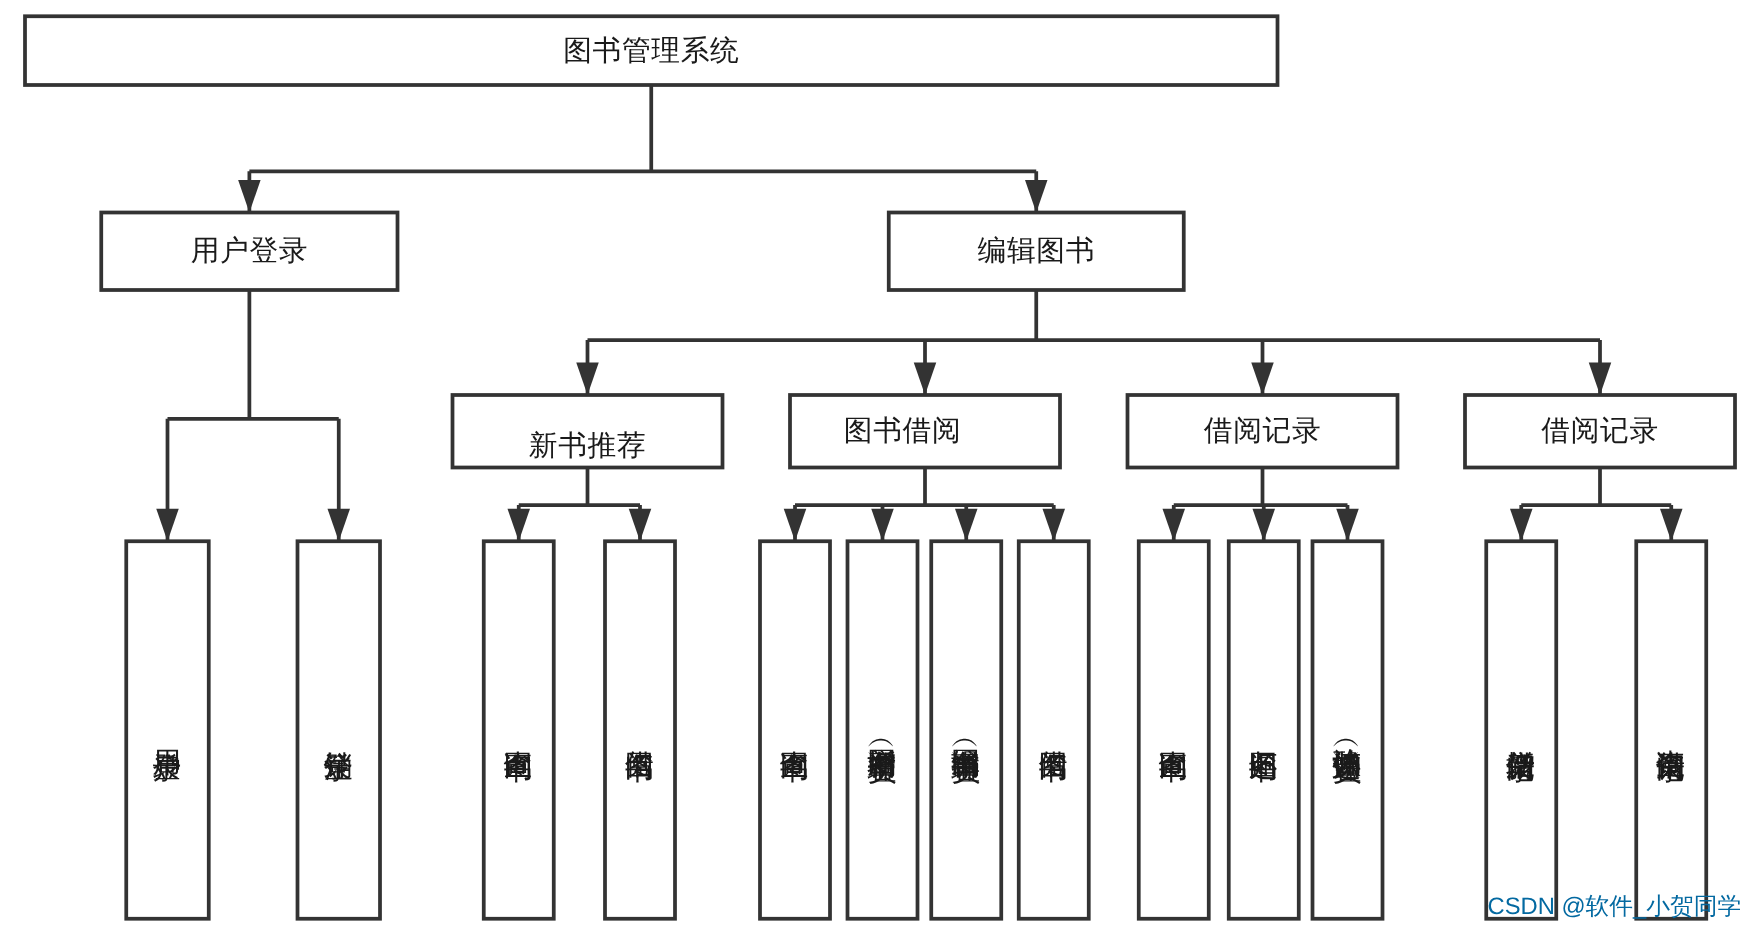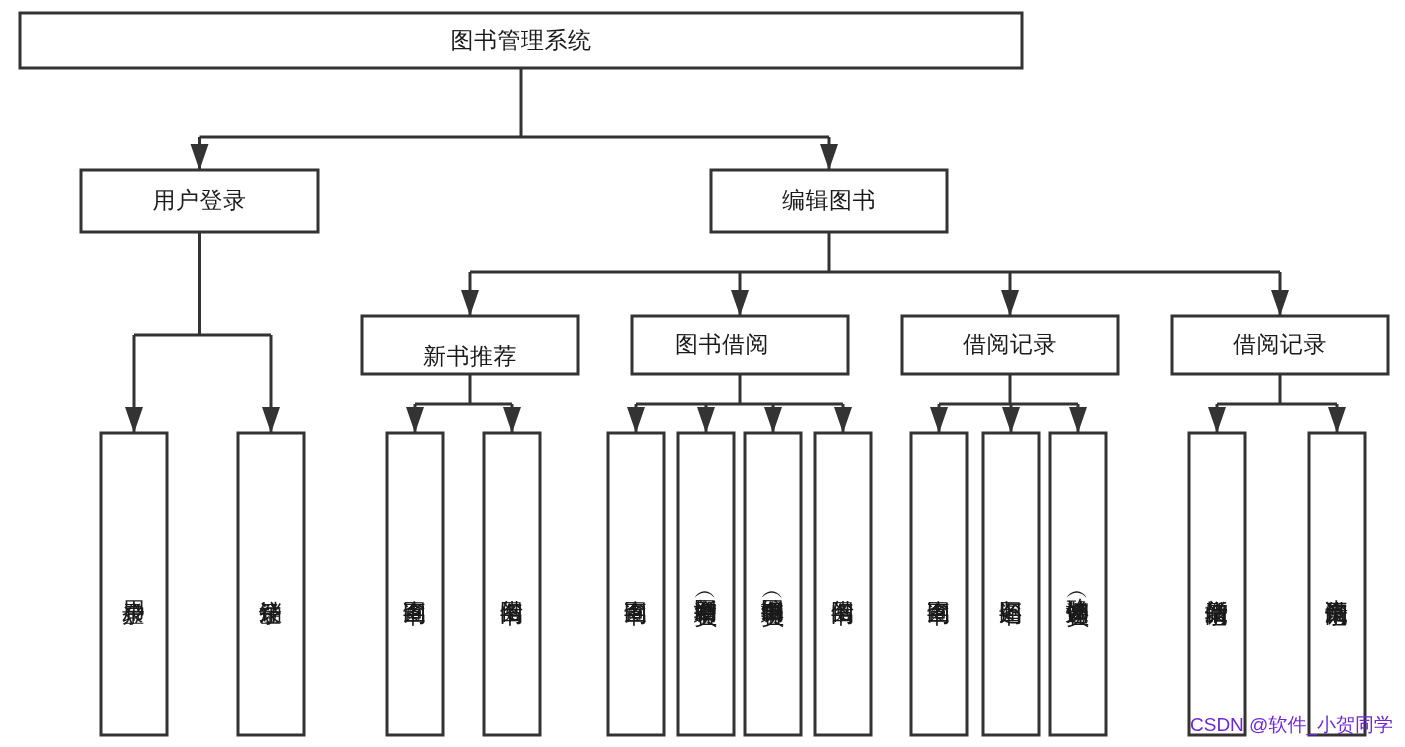--- a/index.html
+++ b/index.html
@@ -68,21 +68,21 @@
     writing-mode: vertical-rl;
     text-orientation: upright;
     white-space: nowrap;
     pointer-events: none;
   }
   .watermark {
     position: absolute;
     left: 1190px;
     top: 712px;
     font-size: 19px;
-    color: #6d28d9;
+    color: #0369a1;
     white-space: nowrap;
     pointer-events: none;
   }
 </style>
 </head>
 <body>
 
 <div id="diagram-root">
 
   <svg id="flow-svg" viewBox="0 0 1405 747">

